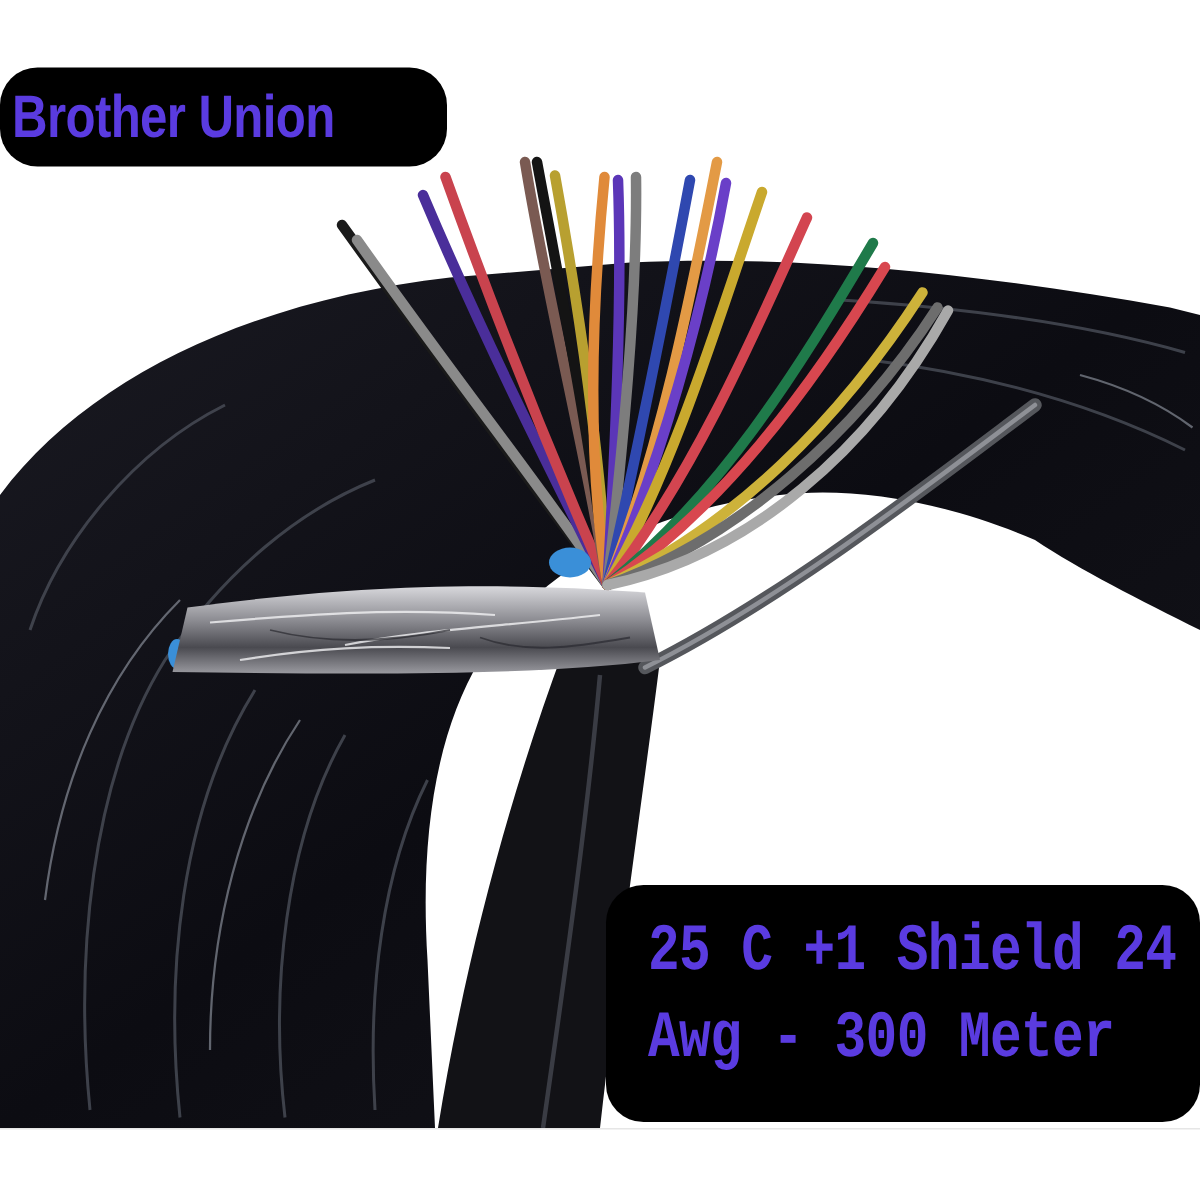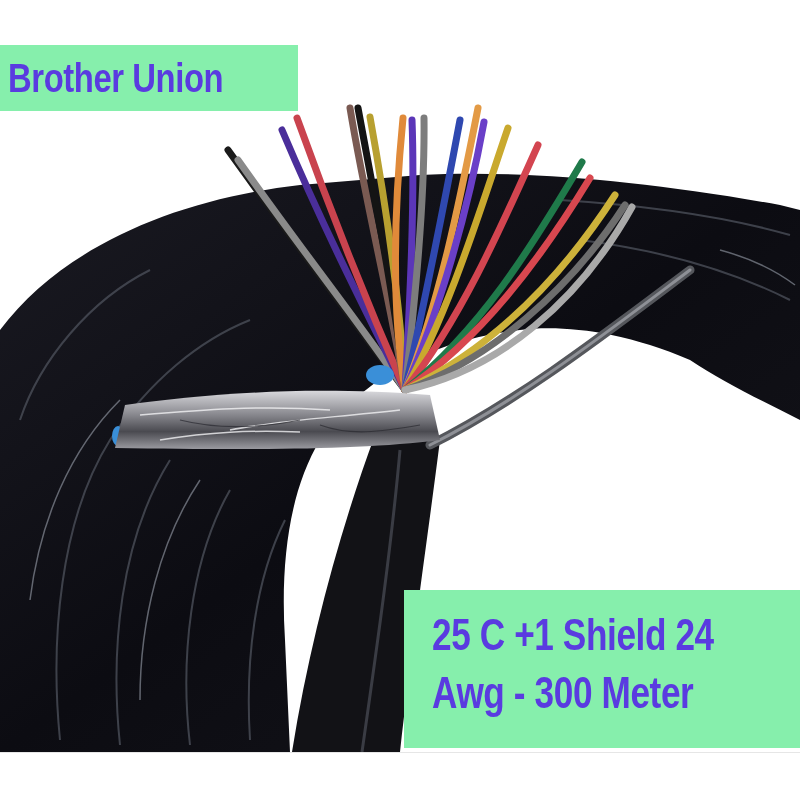--- a/index.html
+++ b/index.html
@@ -1,23 +1,23 @@
 <!DOCTYPE html>
 <html><head>
   <meta charset="utf-8">
   <style>
     html, body { margin: 0; padding: 0; background: #ffffff; }
     body { width: 800px; height: 800px; position: relative; overflow: hidden; font-family: "Liberation Sans", sans-serif; }
     .photo { position: absolute; left: 0; top: 0; width: 800px; height: 752px; background: #ffffff; overflow: hidden; }
     .photo svg { position: absolute; left: 0; top: 0; }
     .bottom-line { position: absolute; left: 0; top: 752px; width: 800px; height: 1px; background: #e6e6e6; }
-    .banner { position: absolute; background: #86efac; color: #5a3be0; font-family: "Liberation Sans", sans-serif; font-weight: bold; letter-spacing: -0.5px; }
+    .banner { position: absolute; background: #000000; color: #5a3be0; font-family: "Liberation Sans", sans-serif; font-weight: bold; letter-spacing: -0.5px; border-radius: 25px; }
     .banner-top { left: 0; top: 45px; width: 298px; height: 66px; display: flex; align-items: center; padding-left: 8px; box-sizing: border-box; font-size: 40px; transform-origin: left center; }
     .banner-top span { display: inline-block; transform: scaleX(0.82); transform-origin: left center; white-space: nowrap; }
-    .banner-bottom { left: 404px; top: 590px; width: 396px; height: 158px; box-sizing: border-box; padding: 16px 0 0 28px; font-size: 44px; line-height: 58px; }
+    .banner-bottom { left: 404px; top: 590px; width: 396px; height: 158px; box-sizing: border-box; padding: 16px 0 0 28px; font-size: 44px; line-height: 58px; font-family: Liberation Mono, monospace; }
     .banner-bottom span { display: block; transform: scaleX(0.80); transform-origin: left center; white-space: nowrap; }
   </style>
 </head>
 <body>
 
 <div class="photo">
   <svg width="800" height="752" viewBox="0 0 800 752">
     <defs>
       <linearGradient id="coilGrad" x1="0" y1="0" x2="1" y2="1">
         <stop offset="0" stop-color="#1a1a22"></stop>

